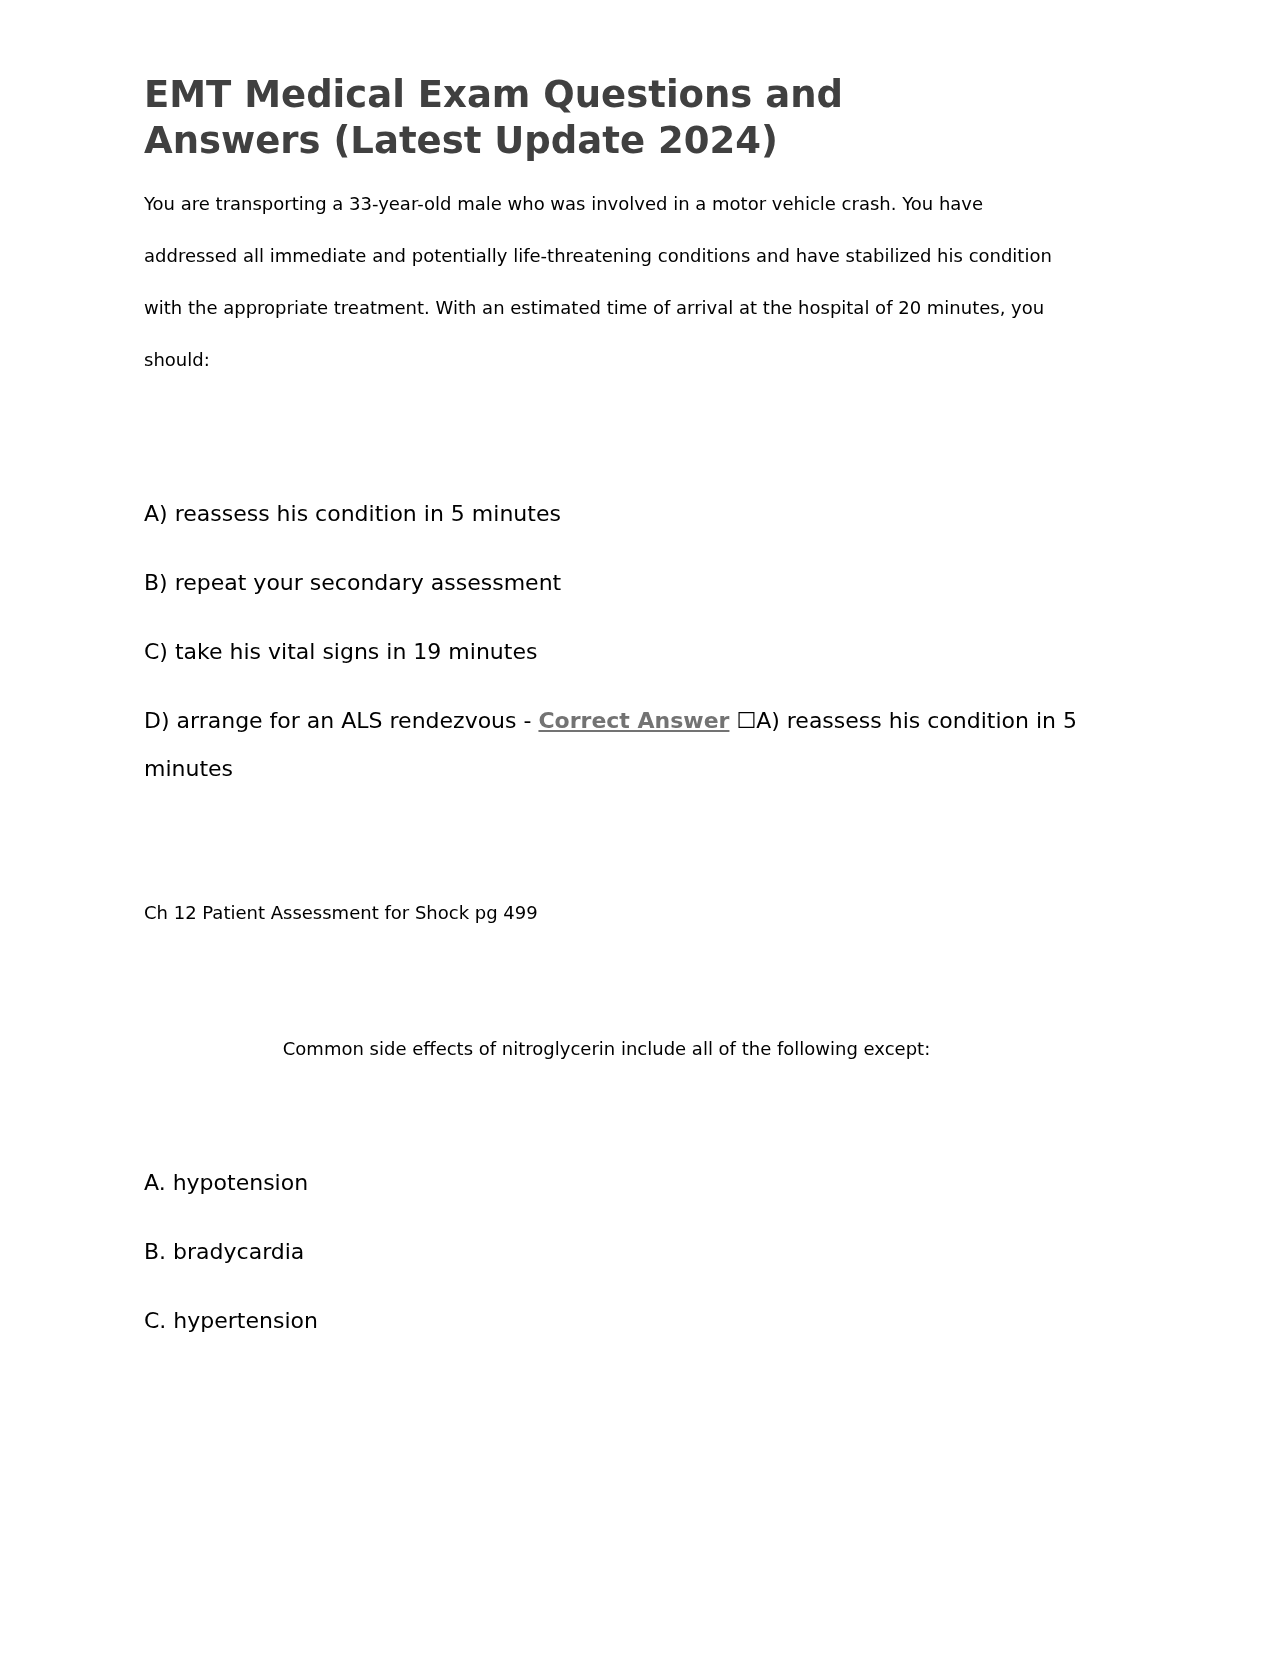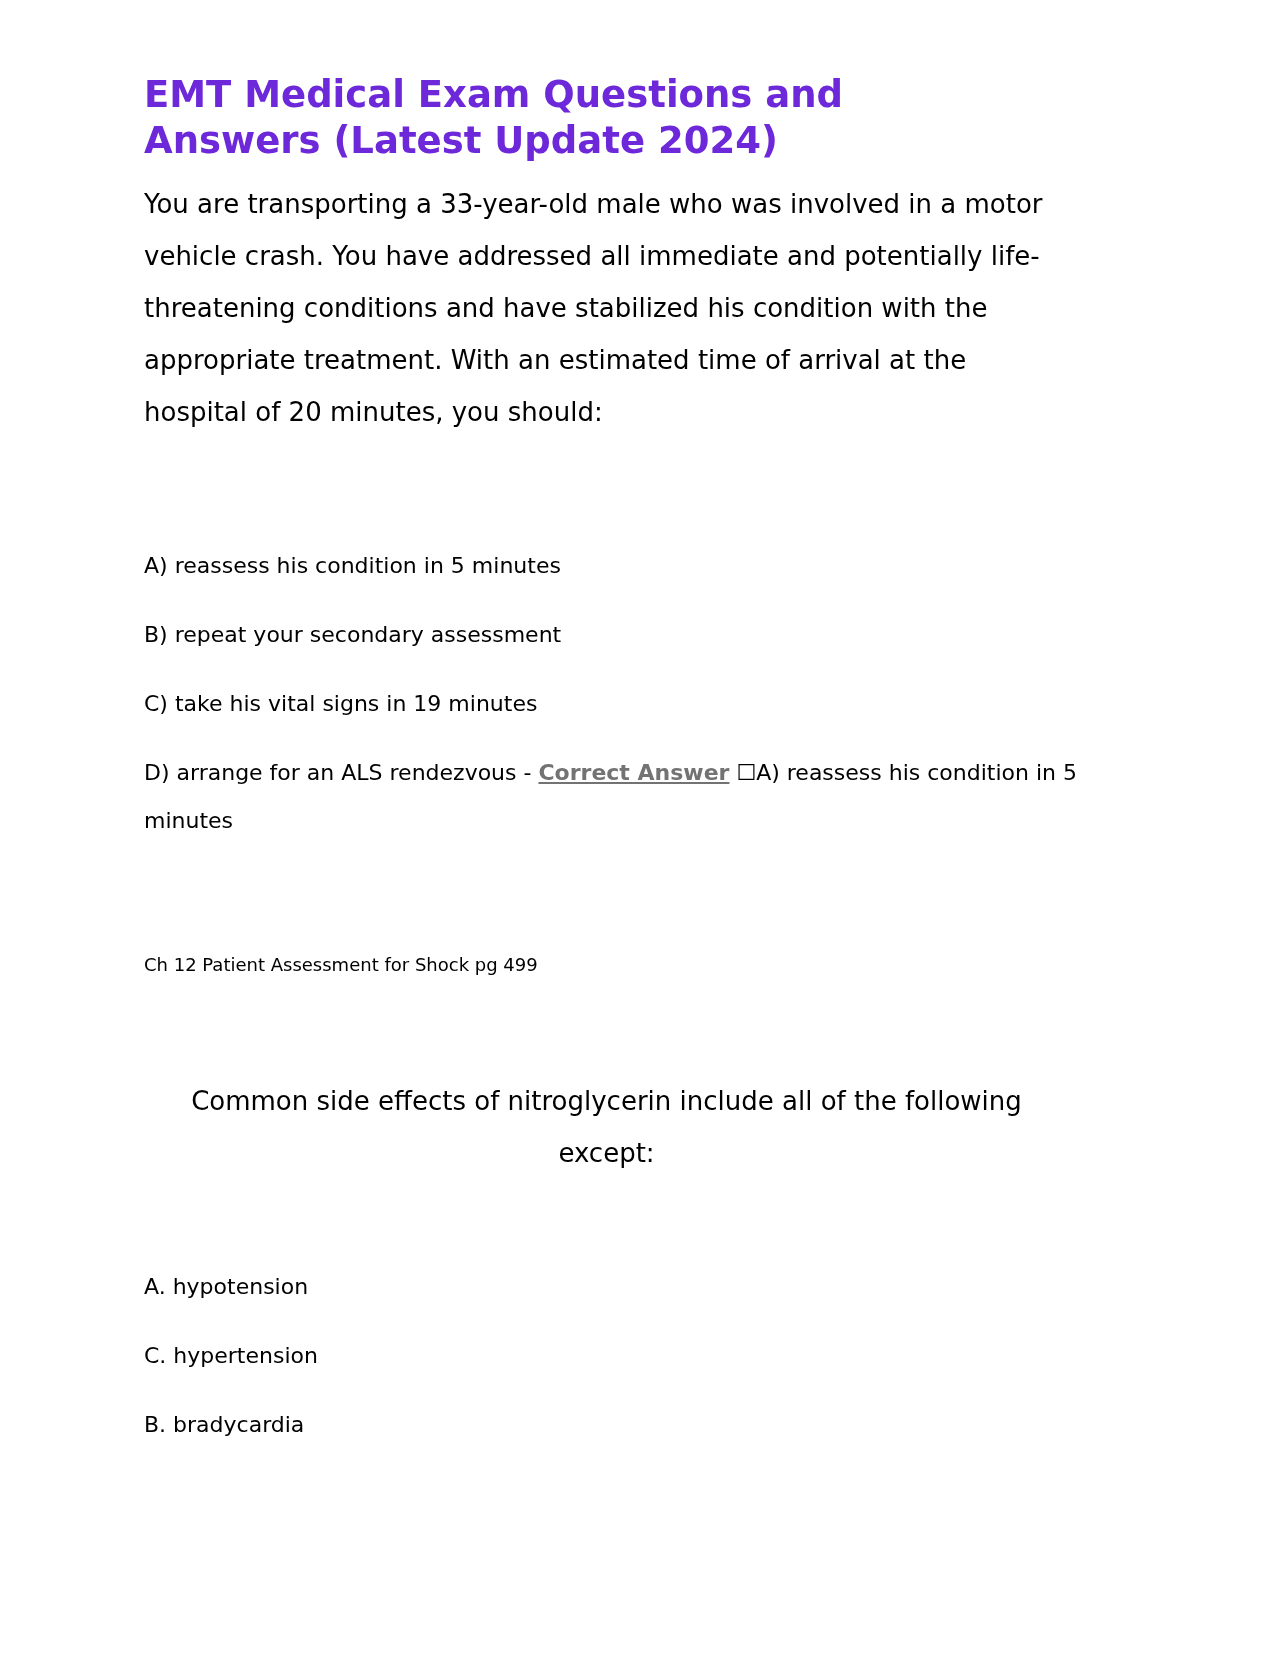--- a/index.html
+++ b/index.html
@@ -20,25 +20,25 @@
   }
   .content {
     width: 935px;
   }
   h1.doc-title {
     margin: 0 0 14px 0;
     font-size: 37px;
     line-height: 46px;
     font-weight: bold;
     max-width: 790px;
-    color: #6d28d9;
+    color: #404040;
   }
   p.body-text {
     margin: 10px 10px 0 0;
-    font-size: 26px;
+    font-size: 18px;
     line-height: 52px;
     font-weight: 400;
   }
   .options-group {
     margin-top: 104px;
   }
   p.option-line {
     margin: 0 0 21px 0;
     font-size: 22px;
     line-height: 48px;
@@ -80,18 +80,18 @@
       <p class="option-line">C) take his vital signs in 19 minutes</p>
       <p class="option-line"><span>D) arrange for an ALS rendezvous - </span><span class="correct-answer">Correct Answer</span><span> ☐A) reassess his condition in 5 minutes</span></p>
     </div>
 
     <p class="reference-line">Ch 12 Patient Assessment for Shock pg 499</p>
 
     <p class="body-text question-2">Common side effects of nitroglycerin include all of the following except:</p>
 
     <div class="options-group options-group-2">
       <p class="option-line">A. hypotension</p>
+      <p class="option-line">B. bradycardia</p>
       <p class="option-line">C. hypertension</p>
-      <p class="option-line">B. bradycardia</p>
     </div>
 
   </div>
 </div>
 
 </body></html>

